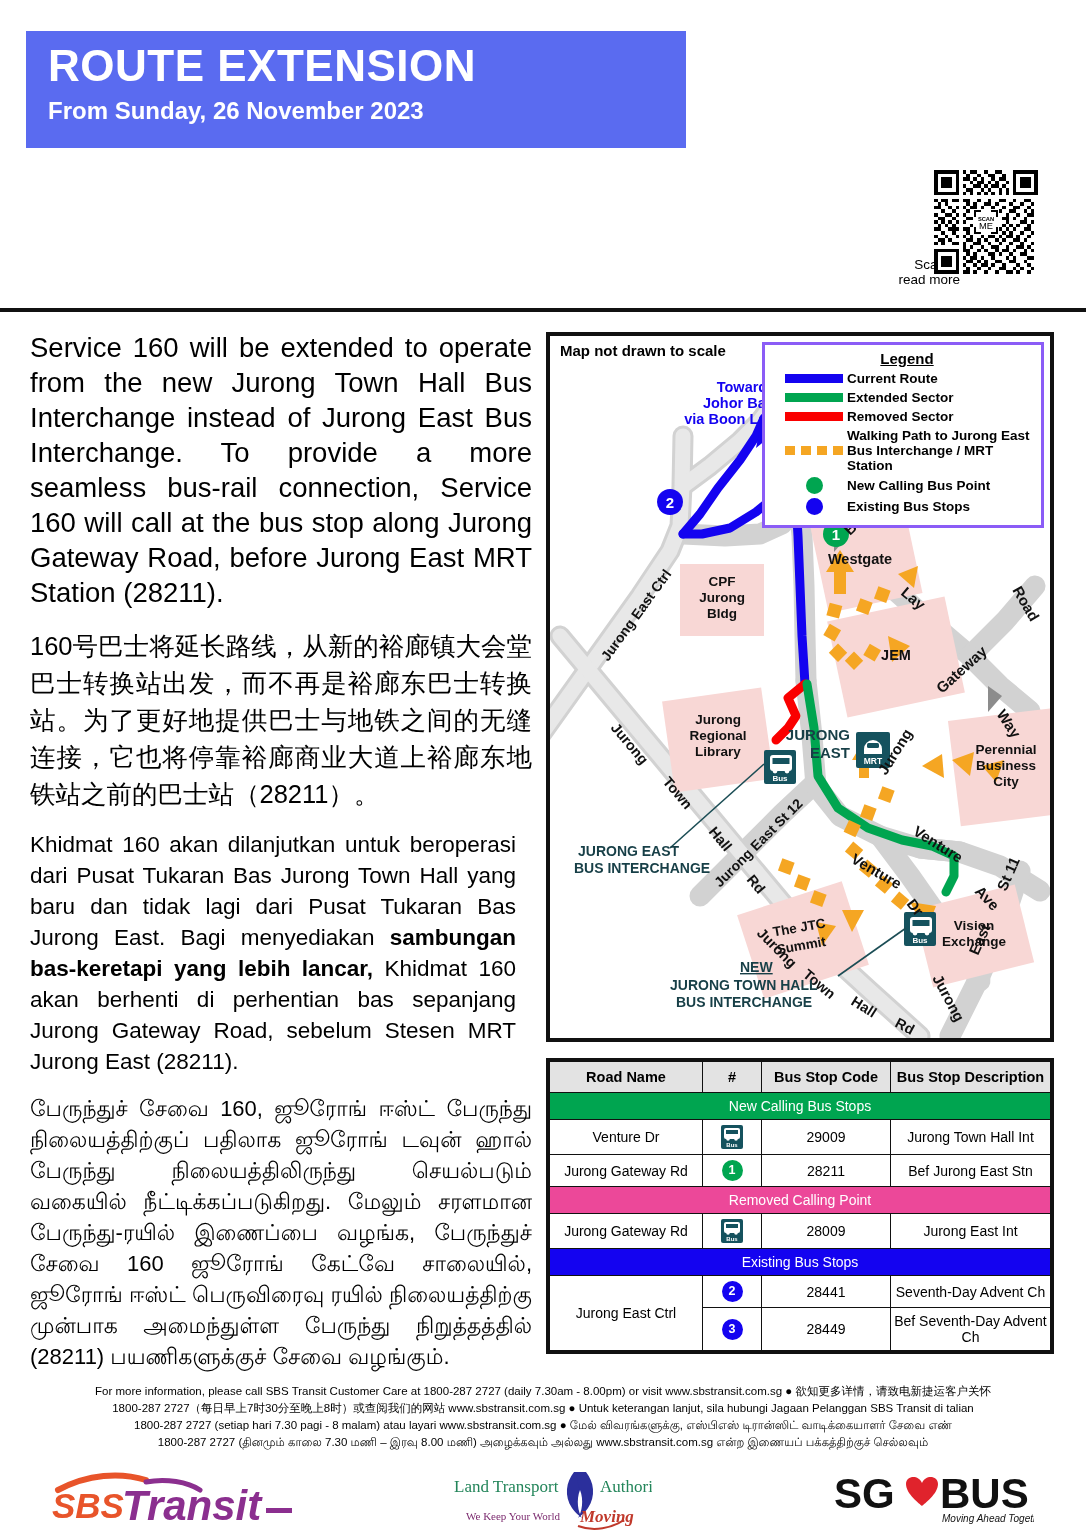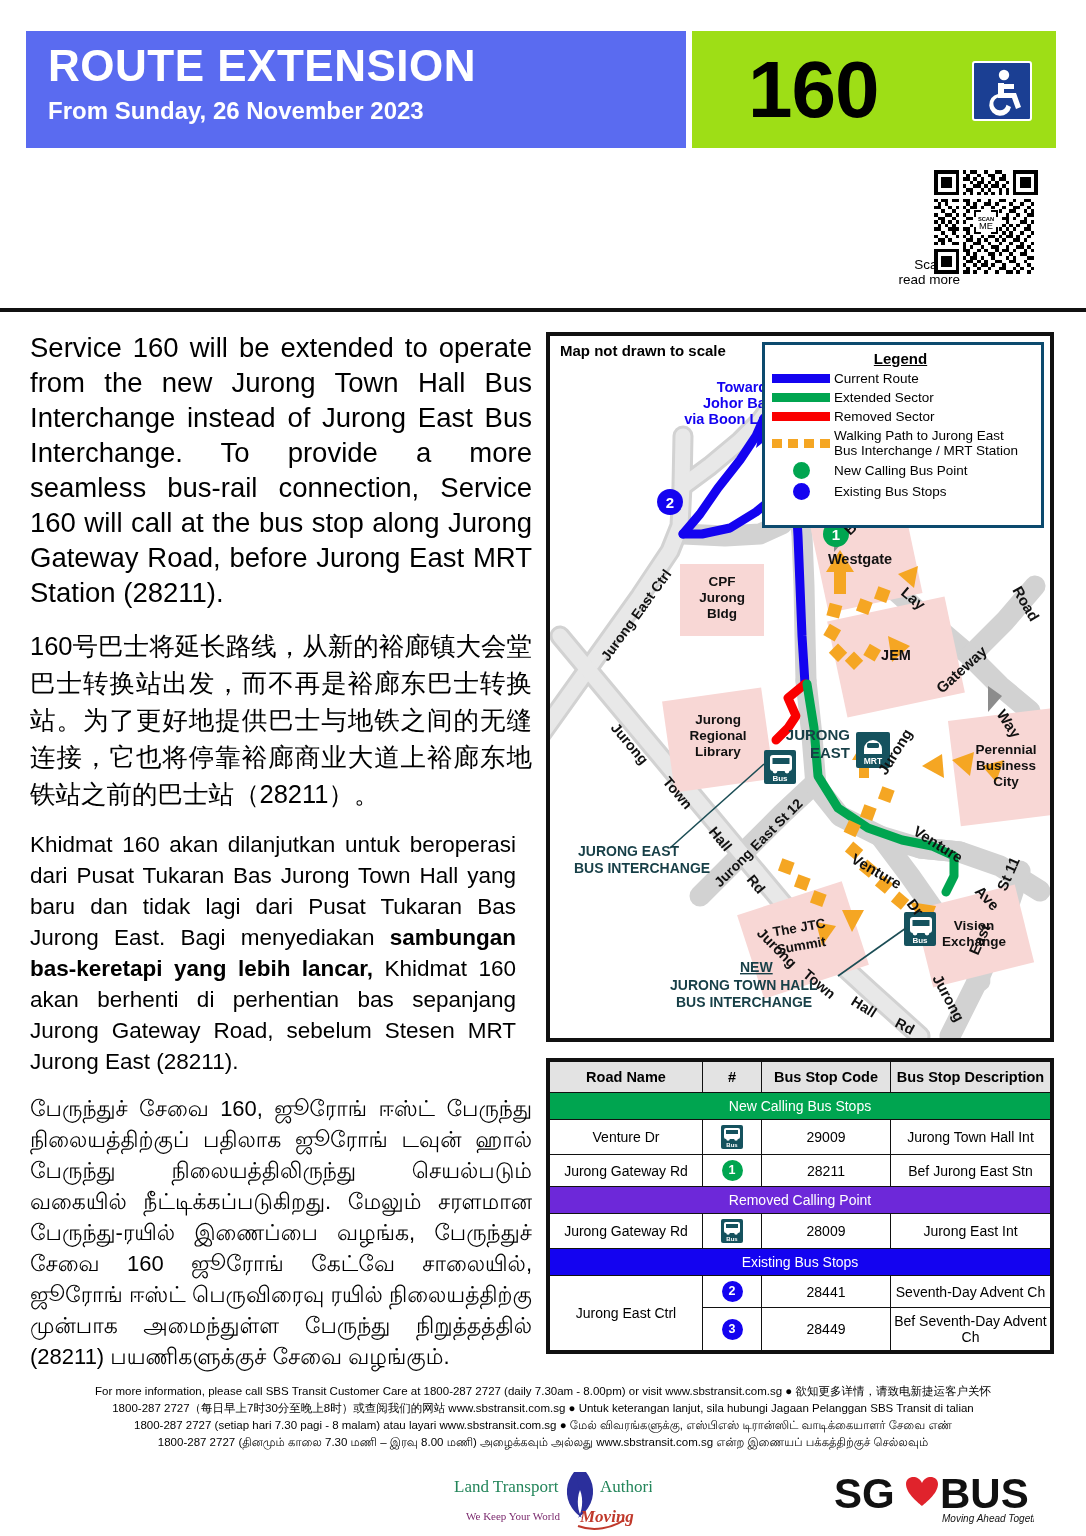--- a/index.html
+++ b/index.html
@@ -72,53 +72,53 @@
   .mapbox{
     position:absolute;left:546px;top:332px;width:508px;height:710px;
     border:4px solid #111;background:#fff;box-sizing:border-box;overflow:hidden;
   }
   .mapsvg{position:absolute;left:0;top:0;}
   .mapnote{
     position:absolute;left:10px;top:6px;font-size:15px;font-weight:bold;
   }
   .legend{
     position:absolute;right:6px;top:6px;width:282px;height:186px;
-    border:3px solid #0c4a6e;background:#fff;box-sizing:border-box;
-    padding:5px 8px 0 3px;
+    border:3px solid #8b5cf6;background:#fff;box-sizing:border-box;
+    padding:5px 8px 0 16px;
   }
   .legend .lg-title{
     text-align:center;font-weight:bold;font-size:15px;
     text-decoration:underline;margin-bottom:4px;
   }
   .lg-row{display:flex;align-items:center;margin-bottom:4px;}
   .lg-sw{width:66px;flex:0 0 66px;display:flex;align-items:center;justify-content:center;}
   .lg-bar{width:58px;height:9px;}
   .lg-dash{width:58px;height:9px;display:flex;justify-content:space-between;}
   .lg-dash i{width:10px;height:9px;background:#f5a623;display:block;}
   .lg-dot{width:17px;height:17px;border-radius:50%;}
-  .lg-lab{font-size:13.5px;font-weight:normal;line-height:15px;}
+  .lg-lab{font-size:13.5px;font-weight:bold;line-height:15px;}
 
   
   .tblbox{
     position:absolute;left:546px;top:1058px;width:508px;
     border:3px solid #111;box-sizing:border-box;background:#fff;
   }
   table.stops{border-collapse:collapse;width:100%;table-layout:fixed;}
   table.stops td,table.stops th{
     border:1.5px solid #111;font-size:14px;text-align:center;
     padding:5px 2px;font-weight:normal;
   }
   table.stops th{background:#e3e3e3;font-weight:bold;font-size:14.5px;padding:7px 2px;}
   .c-road{width:148px;}
   .c-num{width:54px;}
   .c-code{width:124px;}
   .c-desc{width:auto;}
   .sec{color:#fff;font-weight:bold;font-size:15px;padding:6px 0;text-align:center;}
   .sec-green{background:#00a550;}
-  .sec-red{background:#6d28d9;}
+  .sec-red{background:#ec4899;}
   .sec-blue{background:#1403f0;}
   .numdot{
     display:inline-block;width:21px;height:21px;border-radius:50%;
     color:#fff;font-size:12.5px;font-weight:bold;line-height:21px;text-align:center;
   }
   .nd-green{background:#00a550;}
   .nd-blue{background:#1403f0;}
   .busicon{
     display:inline-block;width:22px;height:24px;background:#15525e;
     border-radius:2px;position:relative;vertical-align:middle;
@@ -138,30 +138,20 @@
 
 <div class="page">
 
   <div class="hdr">
 
     <div class="hdr-blue">
       <div class="t1">ROUTE EXTENSION</div>
       <div class="t2">From Sunday, 26 November 2023</div>
     </div>
 
-    <div class="hdr-green">
-      <div class="svcno">160</div>
-      <div class="wheelchair">
-        <svg viewBox="0 0 56 56" xmlns="http://www.w3.org/2000/svg">
-          <circle cx="30" cy="12" r="5.2" fill="#fff"></circle>
-          <path d="M24 20 L24 35 L38 35 L42 46 L47 44 L42 30 L30 30 L30 26 L40 26 L40 21 L30 21 L30 20 Z" fill="#fff"></path>
-          <path d="M24 31 a11 11 0 1 0 13 13 l-4.5 -2.2 a6.6 6.6 0 1 1 -7.4 -7.6 Z" fill="#fff"></path>
-        </svg>
-      </div>
-    </div>
 
 
     <div class="scanto">
       <div>Scan to</div>
       <div>read more</div>
     </div>
 
     <div class="qrwrap">
       <svg class="qr" viewBox="0 0 29 29" shape-rendering="crispEdges" xmlns="http://www.w3.org/2000/svg">
         <rect width="29" height="29" fill="#fff"></rect>
@@ -776,20 +766,29 @@
 
   <div class="footer">
     <p>For more information, please call SBS Transit Customer Care at 1800-287 2727 (daily 7.30am - 8.00pm) or visit www.sbstransit.com.sg ● 欲知更多详情，请致电新捷运客户关怀</p>
     <p>1800-287 2727（每日早上7时30分至晚上8时）或查阅我们的网站 www.sbstransit.com.sg ● Untuk keterangan lanjut, sila hubungi Jagaan Pelanggan SBS Transit di talian</p>
     <p>1800-287 2727 (setiap hari 7.30 pagi - 8 malam) atau layari www.sbstransit.com.sg ● மேல் விவரங்களுக்கு, எஸ்பிஎஸ் டிரான்ஸிட் வாடிக்கையாளர் சேவை எண்</p>
     <p>1800-287 2727 (தினமும் காலை 7.30 மணி – இரவு 8.00 மணி) அழைக்கவும் அல்லது www.sbstransit.com.sg என்ற இணையப் பக்கத்திற்குச் செல்லவும்</p>
   </div>
 
   <div class="logos">
 
+    <div class="logo-sbs">
+      <svg width="330" height="62" viewBox="0 0 330 62" xmlns="http://www.w3.org/2000/svg">
+        <path d="M10 22 C40 6, 72 4, 98 12" stroke="#e8542a" stroke-width="6" fill="none" stroke-linecap="round"></path>
+        <path d="M98 14 C118 10, 140 14, 152 22" stroke="#8b2f8f" stroke-width="5" fill="none" stroke-linecap="round"></path>
+        <text x="4" y="50" font-size="35" font-weight="bold" font-style="italic" fill="#e8542a" font-family="Liberation Sans, sans-serif">SBS</text>
+        <text x="74" y="52" font-size="42" font-weight="bold" font-style="italic" fill="#8b2f8f" font-family="Liberation Sans, sans-serif">Transit</text>
+        <rect x="218" y="40" width="26" height="5" fill="#8b2f8f"></rect>
+      </svg>
+    </div>
 
     <div class="logo-lta">
       <svg width="200" height="68" viewBox="0 0 200 68" xmlns="http://www.w3.org/2000/svg">
         <text x="2" y="26" font-size="17" fill="#23855a" font-family="Liberation Serif, serif">Land Transport</text>
         <g transform="translate(110,4)">
           <path d="M12 2 C4 12, 2 26, 10 38 C14 44, 18 46, 20 48 C16 42, 14 30, 18 20 C21 12, 22 6, 20 2 Z" fill="#2b2f9c"></path>
           <path d="M24 2 C32 12, 34 26, 26 38 C22 44, 18 46, 16 48 C20 42, 22 30, 18 20 C15 12, 14 6, 16 2 Z" fill="#2b2f9c"></path>
         </g>
         <text x="148" y="26" font-size="17" fill="#23855a" font-family="Liberation Serif, serif">Authority</text>
         <text x="14" y="54" font-size="11" fill="#7b2a6e" font-family="Liberation Serif, serif">We Keep Your World</text>

